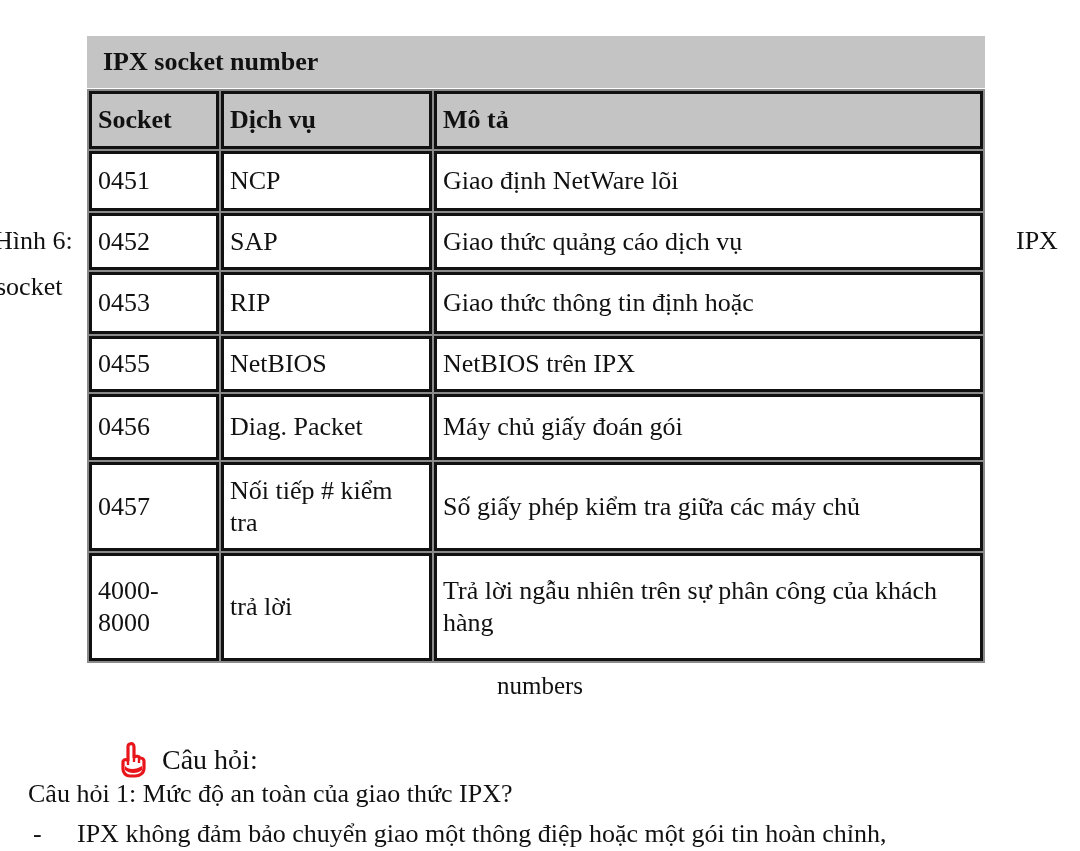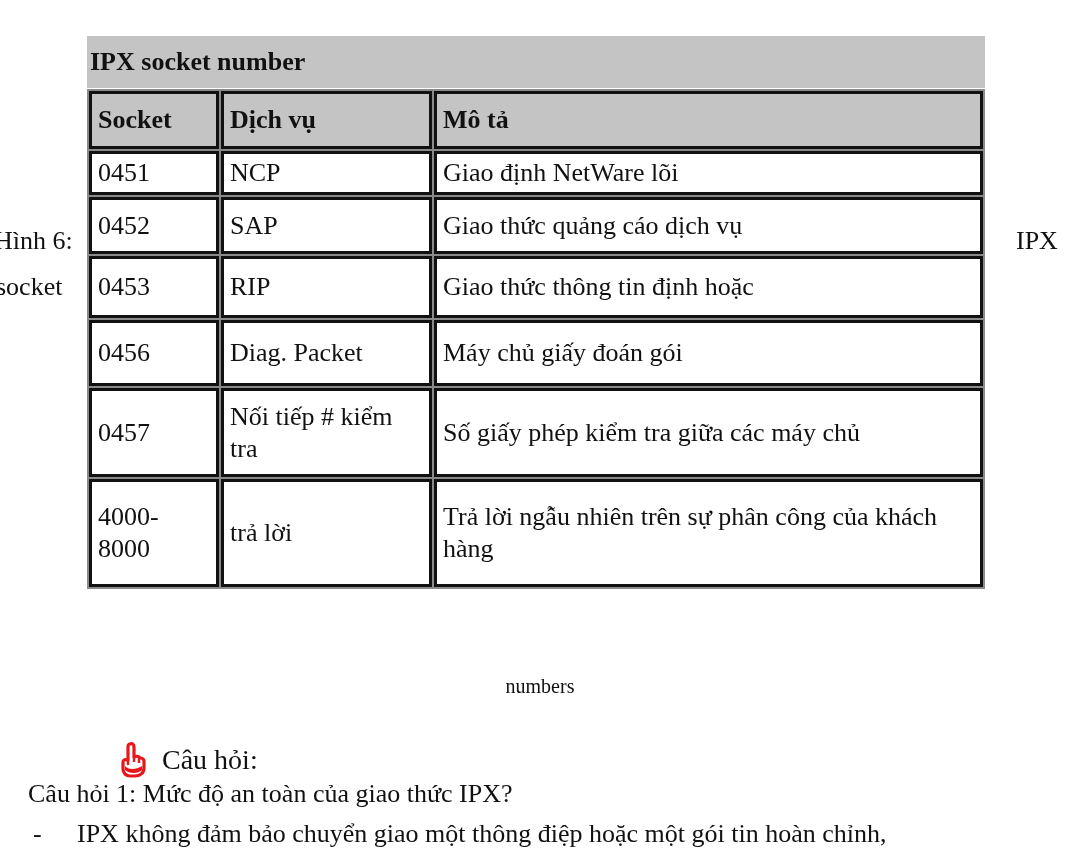--- a/index.html
+++ b/index.html
@@ -30,21 +30,21 @@
       left: 87px;
       top: 36px;
       width: 898px;
     }
     .table-caption {
       background: #c4c4c4;
       height: 52px;
       font-weight: bold;
       font-size: 26px;
       line-height: 52px;
-      padding-left: 3px;
+      padding-left: 16px;
       box-sizing: border-box;
     }
     table.socket-table {
       width: 898px;
       border-collapse: separate;
       border-spacing: 2px;
       background: #8a8a8a;
       table-layout: fixed;
       margin-top: 1px;
     }
@@ -60,36 +60,36 @@
       font-weight: normal;
     }
     table.socket-table th {
       background: #c4c4c4;
       font-weight: bold;
       height: 58px;
     }
     .col-socket { width: 130px; }
     .col-service { width: 211px; }
     .col-desc { width: auto; }
-    tr.r1 td { height: 44px; }
+    tr.r1 td { height: 60px; }
     tr.r2 td { height: 57px; }
     tr.r3 td { height: 62px; }
     tr.r4 td { height: 56px; }
     tr.r5 td { height: 66px; }
     tr.r6 td { height: 89px; }
     tr.r7 td { height: 108px; }
     td.justify { text-align: justify; text-align-last: left; }
 
     .caption-tail {
       position: absolute;
       left: 0;
       width: 1080px;
       top: 670px;
       text-align: center;
-      font-size: 20px;
+      font-size: 25px;
       line-height: 32px;
       padding-left: -8px;
     }
     .question-heading {
       position: absolute;
       left: 118px;
       top: 722px;
       display: flex;
       align-items: center;
       font-size: 28px;
@@ -152,20 +152,25 @@
       <tr class="r2">
         <td>0452</td>
         <td>SAP</td>
         <td>Giao thức quảng cáo dịch vụ</td>
       </tr>
       <tr class="r3">
         <td>0453</td>
         <td>RIP</td>
         <td>Giao thức thông tin định hoặc</td>
       </tr>
+      <tr class="r4">
+        <td>0455</td>
+        <td>NetBIOS</td>
+        <td>NetBIOS trên IPX</td>
+      </tr>
       <tr class="r5">
         <td>0456</td>
         <td>Diag. Packet</td>
         <td>Máy chủ giấy đoán gói</td>
       </tr>
       <tr class="r6">
         <td>0457</td>
         <td class="justify">Nối tiếp # kiểm tra</td>
         <td>Số giấy phép kiểm tra giữa các máy chủ</td>
       </tr>

